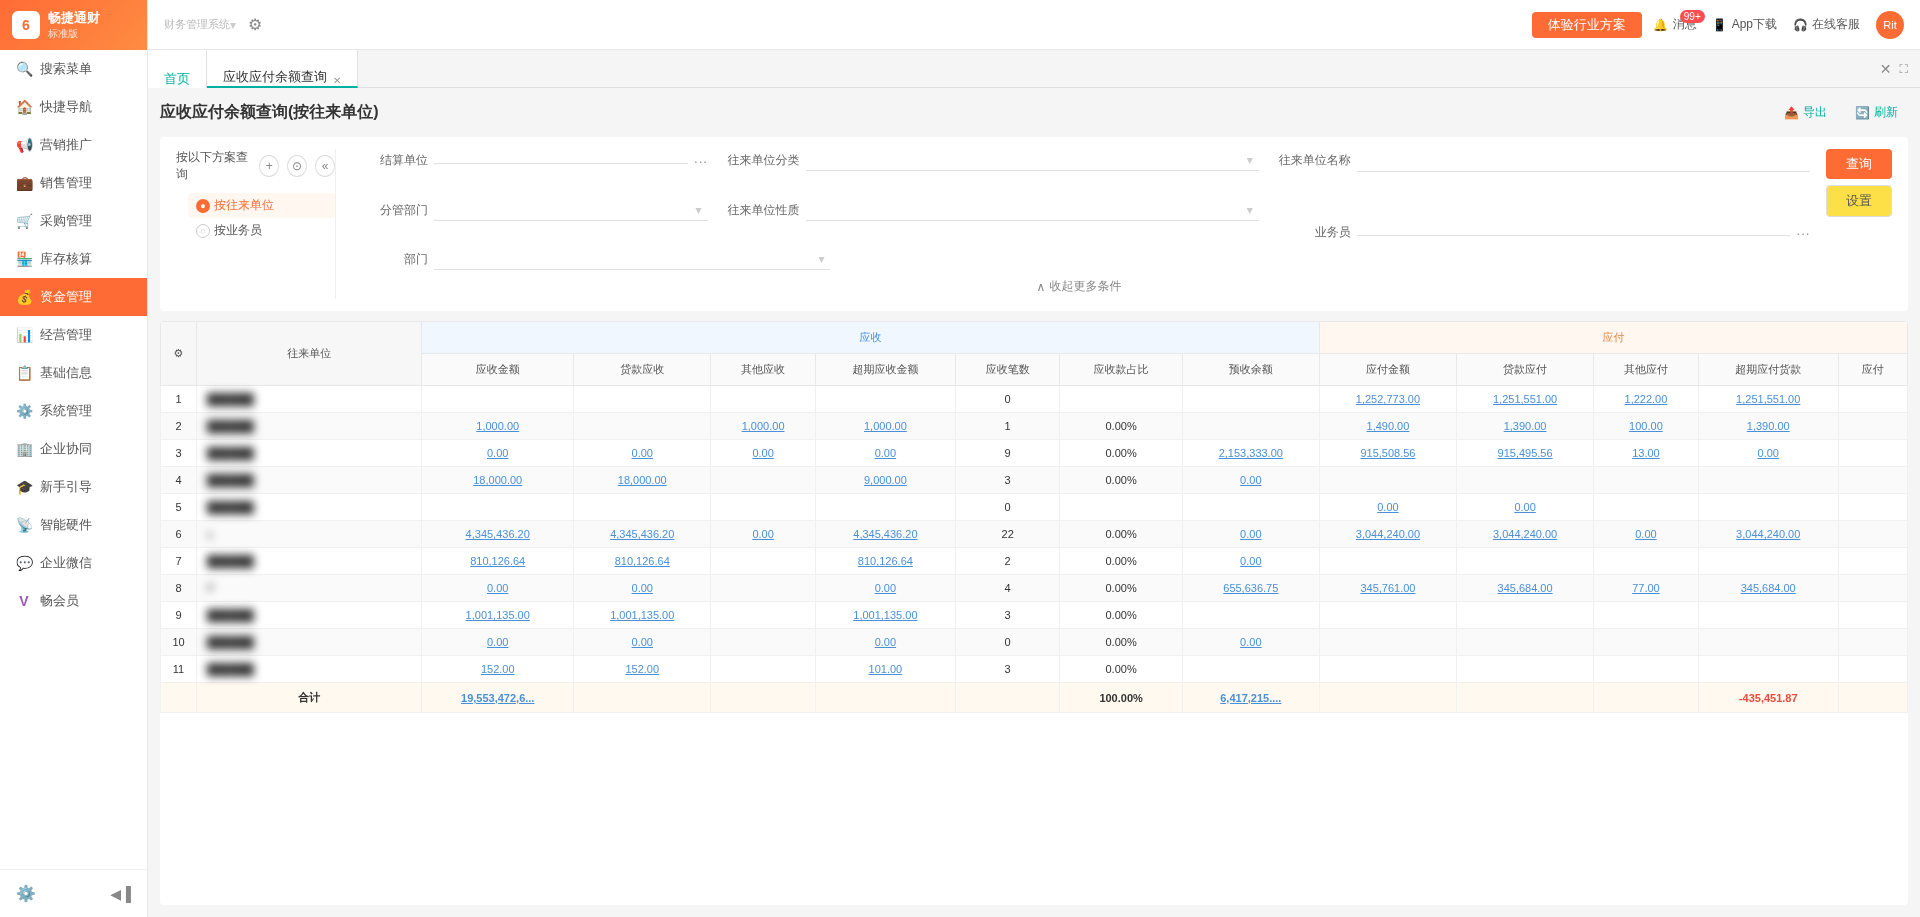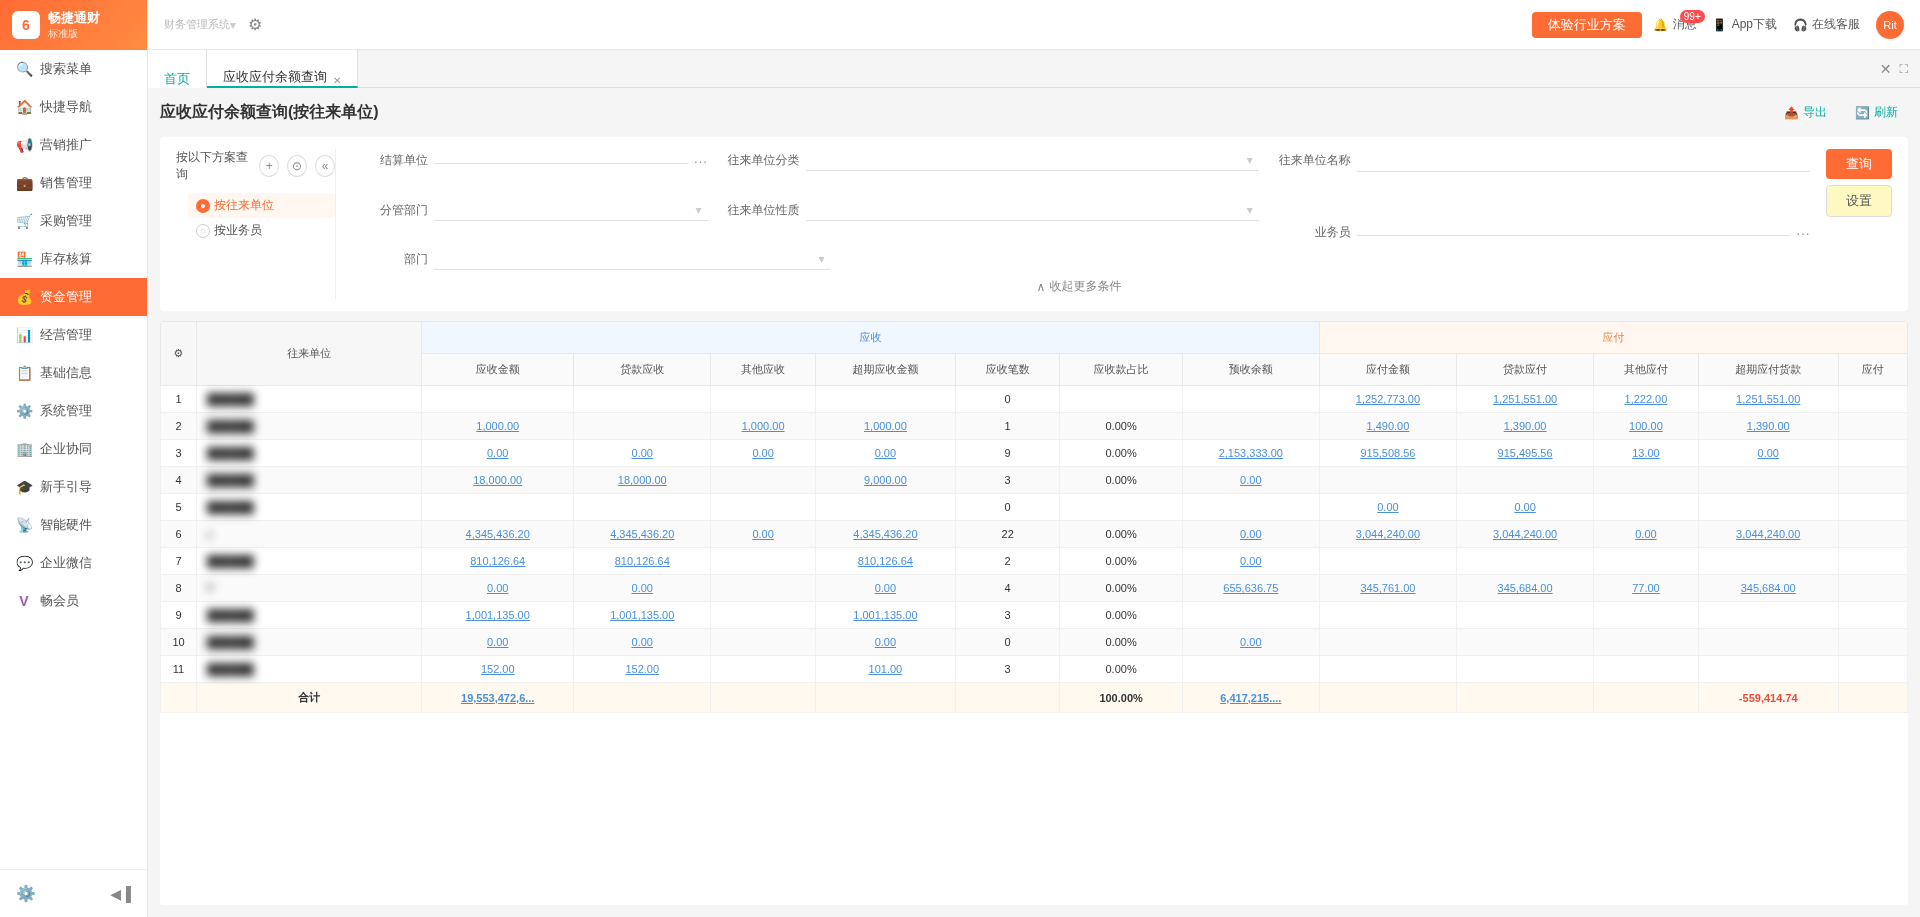--- a/index.html
+++ b/index.html
@@ -58,21 +58,21 @@
     .search-field { display: flex; align-items: center; gap: 6px; flex: 1; }
     .search-field-label { color: #666; font-size: 12px; white-space: nowrap; min-width: 80px; text-align: right; }
     .search-field-input { flex: 1; border: none; border-bottom: 1px solid #e0e0e0; padding: 4px 6px; font-size: 12px; color: #333; background: transparent; outline: none; }
     .search-field-select { flex: 1; border: none; border-bottom: 1px solid #e0e0e0; padding: 4px 6px; font-size: 12px; color: #333; background: transparent; display: flex; align-items: center; justify-content: space-between; cursor: pointer; }
     .search-dots { color: #999; font-size: 14px; cursor: pointer; }
     .collapse-btn { display: flex; align-items: center; justify-content: center; gap: 4px; color: #888; font-size: 12px; cursor: pointer; padding: 4px; margin-top: 4px; }
 
     
     .query-btns { display: flex; flex-direction: column; gap: 6px; margin-left: 16px; }
     .btn-query { background: #ff6b35; color: #fff; border: none; padding: 6px 20px; border-radius: 4px; cursor: pointer; font-size: 13px; }
-    .btn-settings { background: #fef9c3; color: #555; border: 1px solid #ddd; padding: 6px 16px; border-radius: 4px; cursor: pointer; font-size: 13px; }
+    .btn-settings { background: #fde047; color: #555; border: 1px solid #ddd; padding: 6px 16px; border-radius: 4px; cursor: pointer; font-size: 13px; }
 
     
     .table-container { flex: 1; background: #fff; border-radius: 4px; overflow: hidden; display: flex; flex-direction: column; }
     table { width: 100%; border-collapse: collapse; font-size: 12px; }
     thead tr { background: #f7f7f7; }
     th { padding: 8px 10px; text-align: center; color: #555; font-weight: normal; border: 1px solid #e8e8e8; white-space: nowrap; font-size: 11px; }
     th.group-header { background: #f0f7ff; color: #4a90d9; }
     th.group-header-pay { background: #fff7f0; color: #e8894a; }
     td { padding: 7px 10px; border: 1px solid #f0f0f0; text-align: center; color: #333; font-size: 11px; white-space: nowrap; }
     td.underline { text-decoration: underline; color: #4a90d9; cursor: pointer; }
@@ -524,21 +524,21 @@
               <td class="underline">19,553,472,6...</td>
               <td></td>
               <td></td>
               <td></td>
               <td></td>
               <td>100.00%</td>
               <td class="underline">6,417,215....</td>
               <td></td>
               <td></td>
               <td></td>
-              <td style="color:#e74c3c;">-559,414.74</td>
+              <td style="color:#e74c3c;">-435,451.87</td>
               <td></td>
             </tr>
           </tfoot>
         </table>
       </div>
     </div>
   </div>
 </div>
 
 </body></html>

